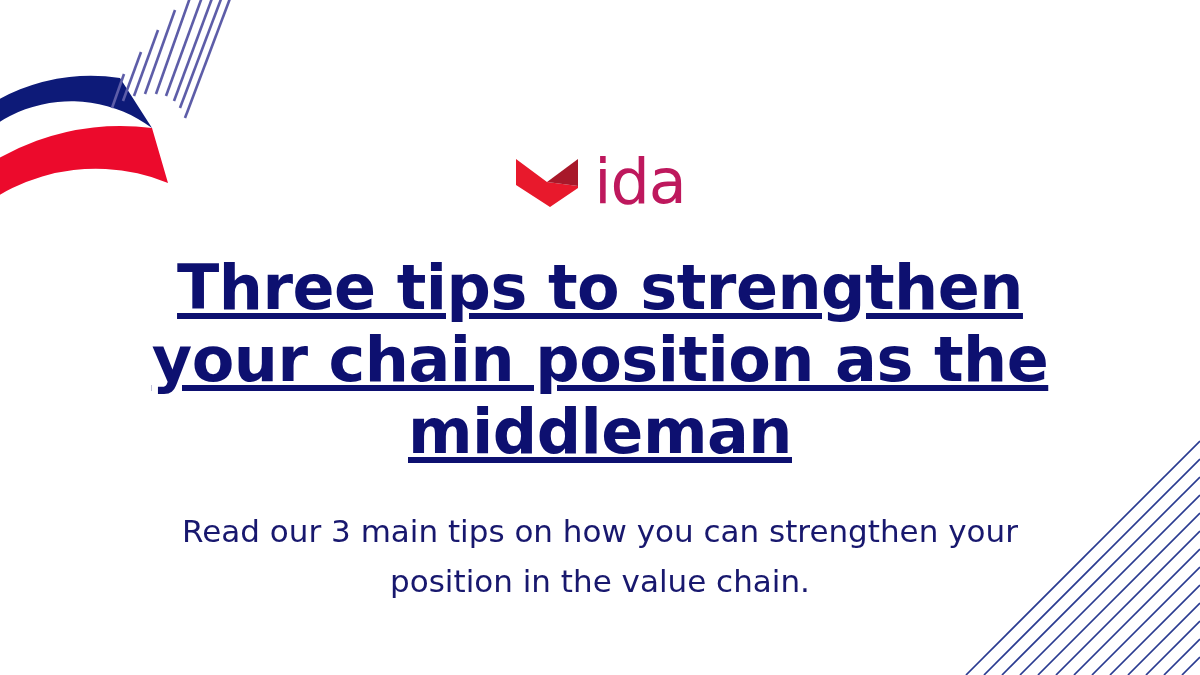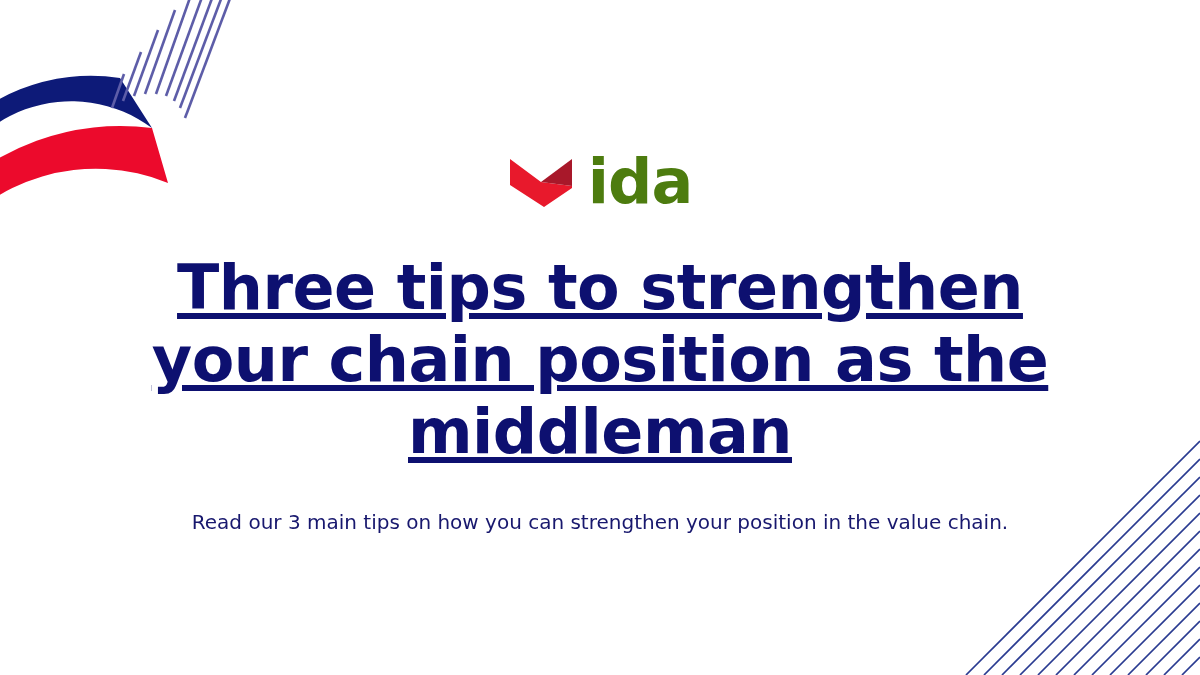--- a/index.html
+++ b/index.html
@@ -46,45 +46,45 @@
     margin-top:146px;
     height:72px;
     display:flex;
     align-items:center;
     justify-content:center;
     gap:14px;
   }
   .logo-mark { display:block; width:66px; height:54px; }
   .logo-word {
     font-size:62px;
-    font-weight:700;
+    font-weight:400;
     letter-spacing:-1px;
     line-height:1;
-    color:#4d7c0f;
+    color:#be185d;
     font-family:"DejaVu Sans", sans-serif;
   }
 
   .title {
     margin-top:34px;
     width:950px;
     text-align:center;
     font-size:62px;
     font-weight:700;
     line-height:1.16;
     letter-spacing:-0.5px;
     color:#0d1070;
     font-family:"DejaVu Sans", sans-serif;
     text-decoration:underline;
   }
 
   .subtitle {
     margin-top:38px;
     width:890px;
     text-align:center;
-    font-size:20px;
+    font-size:31px;
     font-weight:400;
     line-height:1.62;
     color:#18186e;
     font-family:"DejaVu Sans", sans-serif;
   }
 </style>
 </head>
 <body>
 
 <div id="slide">

